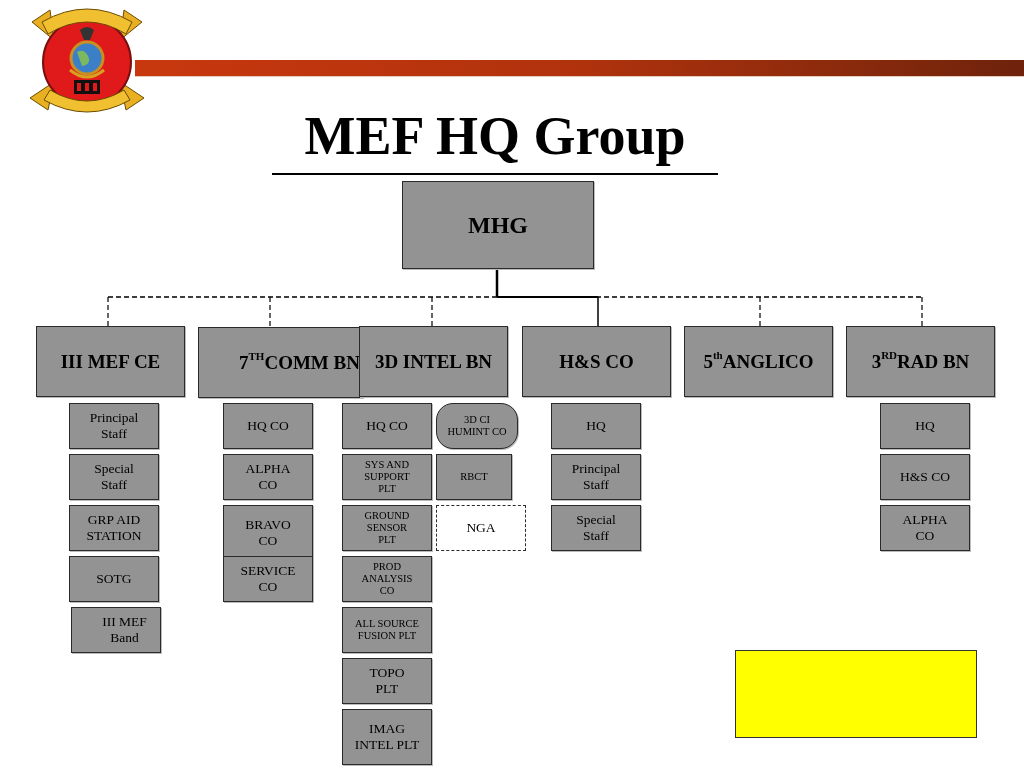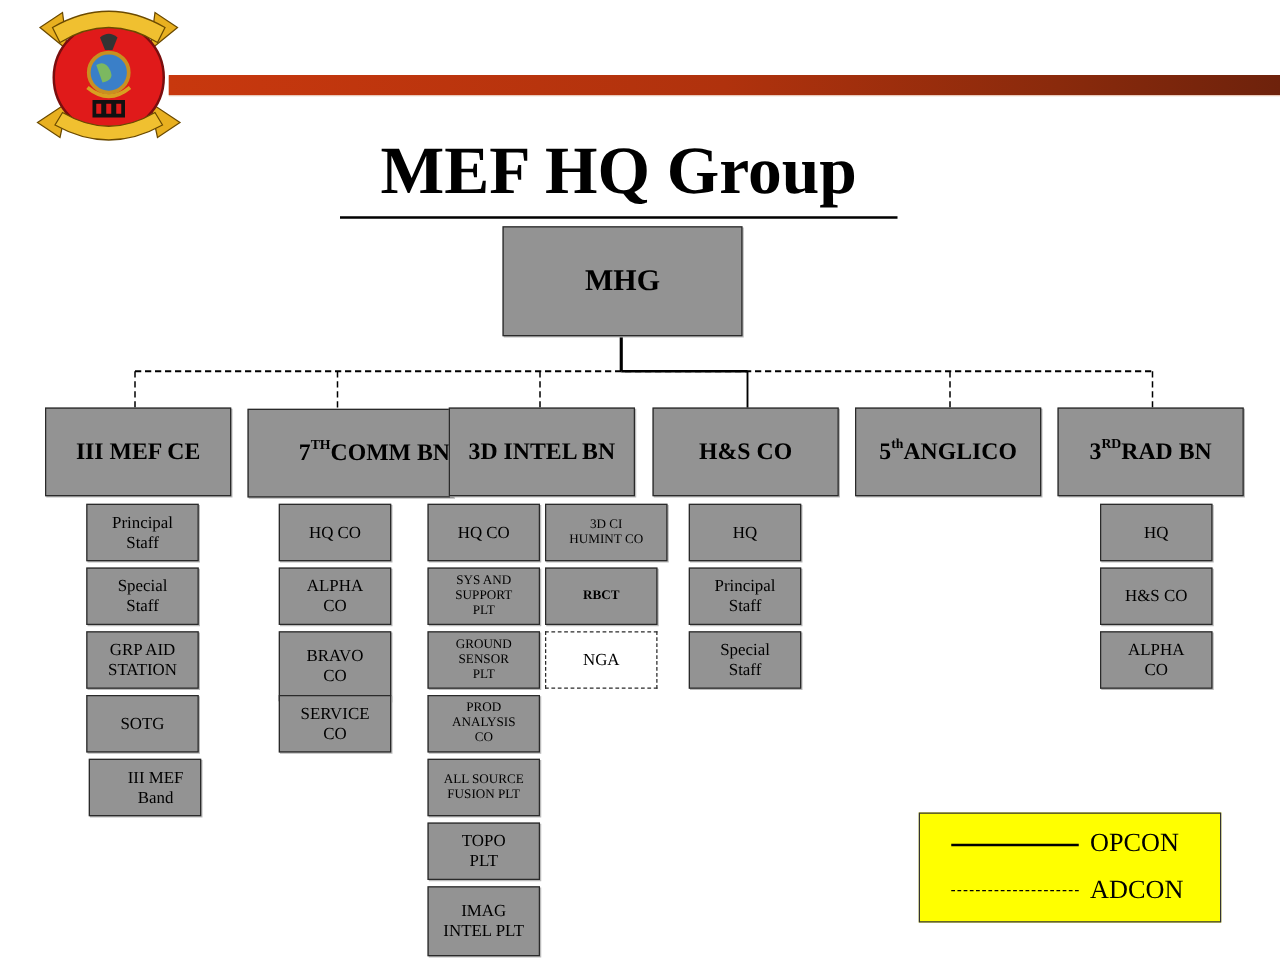--- a/index.html
+++ b/index.html
@@ -177,25 +177,25 @@
   </div>
 <div class="box sub-box" style="left:342px;top:658px;width:90px;height:46px;">
     <span class="lbl">TOPO
 PLT</span>
   </div>
 <div class="box sub-box" style="left:342px;top:709px;width:90px;height:56px;">
     <span class="lbl">IMAG
 INTEL PLT</span>
   </div>
 
-<div class="box sub-box small" style="left:436px;top:403px;width:98px;height:46px;">
+<div class="box sub-box small" style="left:436px;top:403px;width:82px;height:46px;border-radius:17px;">
     <span class="lbl">3D CI
 HUMINT CO</span>
   </div>
-<div class="box sub-box small" style="left:436px;top:454px;width:90px;height:46px;font-weight:bold;">
+<div class="box sub-box small" style="left:436px;top:454px;width:76px;height:46px;">
     <span class="lbl">RBCT</span>
   </div>
 <div class="box sub-box dashed" style="left:436px;top:505px;width:90px;height:46px;">
     <span class="lbl">NGA</span>
   </div>
 
 <div class="box sub-box" style="left:551px;top:403px;width:90px;height:46px;">
     <span class="lbl">HQ</span>
   </div>
 <div class="box sub-box" style="left:551px;top:454px;width:90px;height:46px;">
@@ -212,21 +212,13 @@
   </div>
 <div class="box sub-box" style="left:880px;top:454px;width:90px;height:46px;">
     <span class="lbl">H&amp;S CO</span>
   </div>
 <div class="box sub-box" style="left:880px;top:505px;width:90px;height:46px;">
     <span class="lbl">ALPHA
 CO</span>
   </div>
 
 <div class="abs legend">
-  <div class="legend-row" style="top:10px;">
-    <div class="legend-line solid"></div>
-    <span class="legend-text">OPCON</span>
-  </div>
-  <div class="legend-row" style="top:47px;">
-    <div class="legend-line dash"></div>
-    <span class="legend-text">ADCON</span>
-  </div>
 </div>
 
 </body></html>

